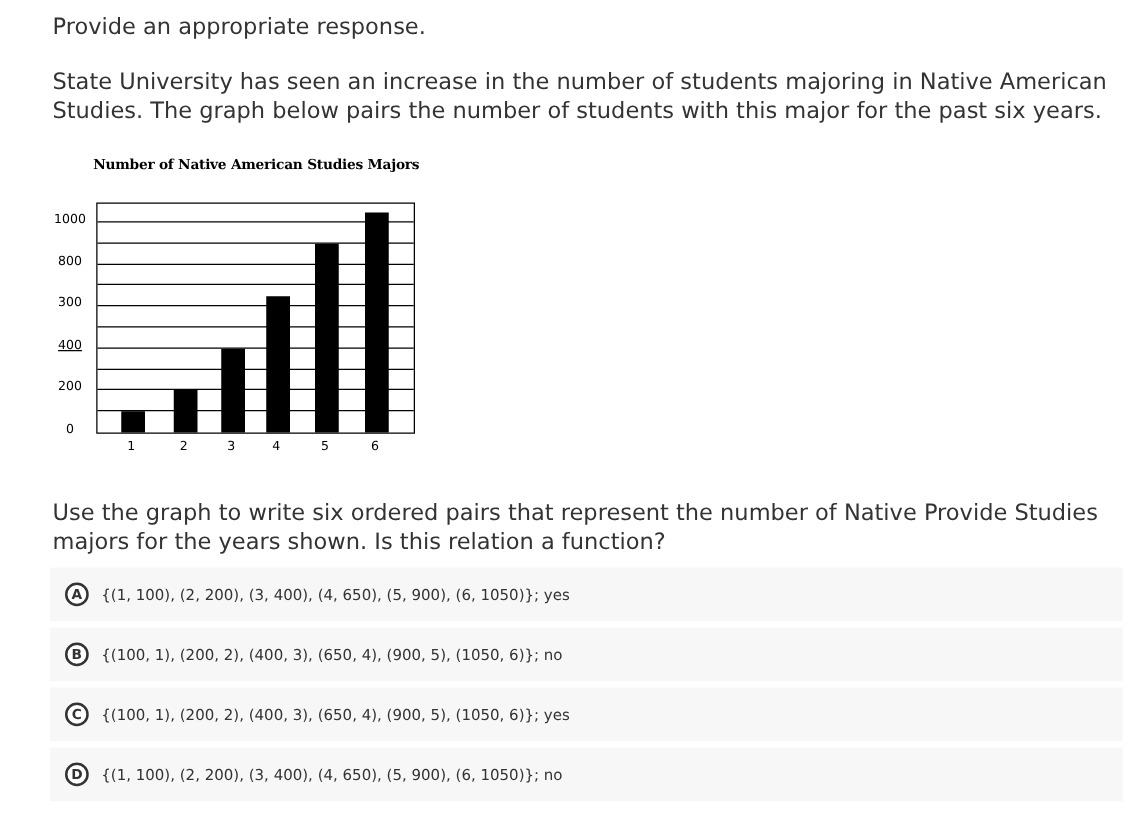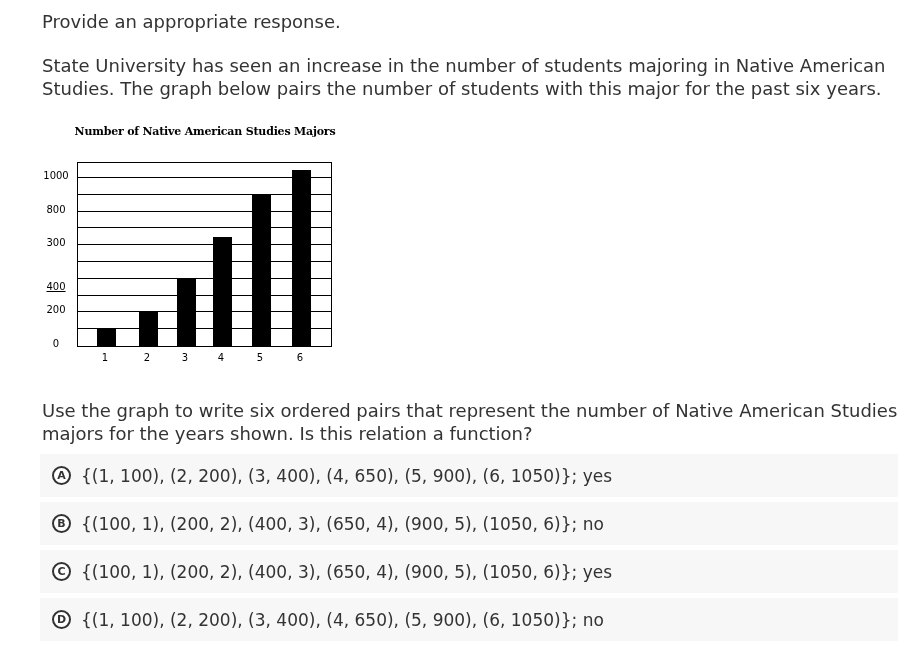--- a/index.html
+++ b/index.html
@@ -11,21 +11,21 @@
 
   .chart-title { position:absolute; left:60px; top:125px; width:290px; text-align:center; font-family:"DejaVu Serif", serif; font-weight:bold; font-size:11px; line-height:14px; color:#000; letter-spacing:-0.2px; }
   .plot { position:absolute; left:77px; top:162px; width:255px; height:185px; border:1px solid #000; box-sizing:border-box; background:#fff; }
   .gridline { position:absolute; left:0; right:0; height:1px; background:#000; }
   .bar { position:absolute; bottom:0; background:#000; width:19px; }
   .ytick { position:absolute; left:40px; width:32px; text-align:center; font-family:"DejaVu Sans", sans-serif; font-size:10px; color:#000; }
   .xtick { position:absolute; top:352px; font-family:"DejaVu Sans", sans-serif; font-size:10px; color:#000; width:20px; text-align:center; }
 
   .option { position:absolute; left:40px; width:858px; height:43px; background:#f7f7f7; display:flex; align-items:center; }
   .opt-circle { width:19px; height:19px; border:2px solid #333; border-radius:50%; box-sizing:border-box; display:flex; align-items:center; justify-content:center; font-size:11px; font-weight:bold; color:#333; margin-left:12px; margin-right:10px; background:#fff; }
-  .opt-text { font-size:17px; color:#333; }
+  .opt-text { font-size:12px; color:#333; }
 </style>
 </head>
 <body>
 
 <div class="txt p1">Provide an appropriate response.</div>
 <div class="txt p2">State University has seen an increase in the number of students majoring in Native American Studies. The graph below pairs the number of students with this major for the past six years.</div>
 
 <div class="chart-title">
   <div>Number of Native American Studies Majors</div>
 </div>
@@ -44,35 +44,35 @@
     <div class="bar" style="left: 19px; height: 17px; background: rgb(0, 0, 0);"></div>
     <div class="bar" style="left: 61px; height: 34px; background: rgb(0, 0, 0);"></div>
     <div class="bar" style="left: 99px; height: 67px; background: rgb(0, 0, 0);"></div>
     <div class="bar" style="left: 135px; height: 109px; background: rgb(0, 0, 0);"></div>
     <div class="bar" style="left: 174px; height: 151px; background: rgb(0, 0, 0);"></div>
     <div class="bar" style="left: 214px; height: 176px; background: rgb(0, 0, 0);"></div>
   </div>
 <div id="yticks">
     <div class="ytick" style="top: 338px;">0</div>
     <div class="ytick" style="top: 304px;">200</div>
-    <div class="ytick" style="top: 281px; text-decoration: underline;">400</div>
+    <div class="ytick" style="top: 271px; text-decoration: underline;">400</div>
     <div class="ytick" style="top: 237px;">300</div>
     <div class="ytick" style="top: 204px;">800</div>
     <div class="ytick" style="top: 170px;">1000</div>
   </div>
 <div id="xticks">
     <div class="xtick" style="left: 95px;">1</div>
     <div class="xtick" style="left: 137px;">2</div>
     <div class="xtick" style="left: 175px;">3</div>
     <div class="xtick" style="left: 211px;">4</div>
     <div class="xtick" style="left: 250px;">5</div>
     <div class="xtick" style="left: 290px;">6</div>
   </div>
 
-<div class="txt p3">Use the graph to write six ordered pairs that represent the number of Native American Studies majors for the years shown. Is this relation a function?</div>
+<div class="txt p3">Use the graph to write six ordered pairs that represent the number of Native Provide Studies majors for the years shown. Is this relation a function?</div>
 
 <div class="option" style="top:454px;">
   <span class="opt-circle">A</span>
   <span class="opt-text">{(1, 100), (2, 200), (3, 400), (4, 650), (5, 900), (6, 1050)}; yes</span>
 </div>
 <div class="option" style="top:502px;">
   <span class="opt-circle">B</span>
   <span class="opt-text">{(100, 1), (200, 2), (400, 3), (650, 4), (900, 5), (1050, 6)}; no</span>
 </div>
 <div class="option" style="top:550px;">

